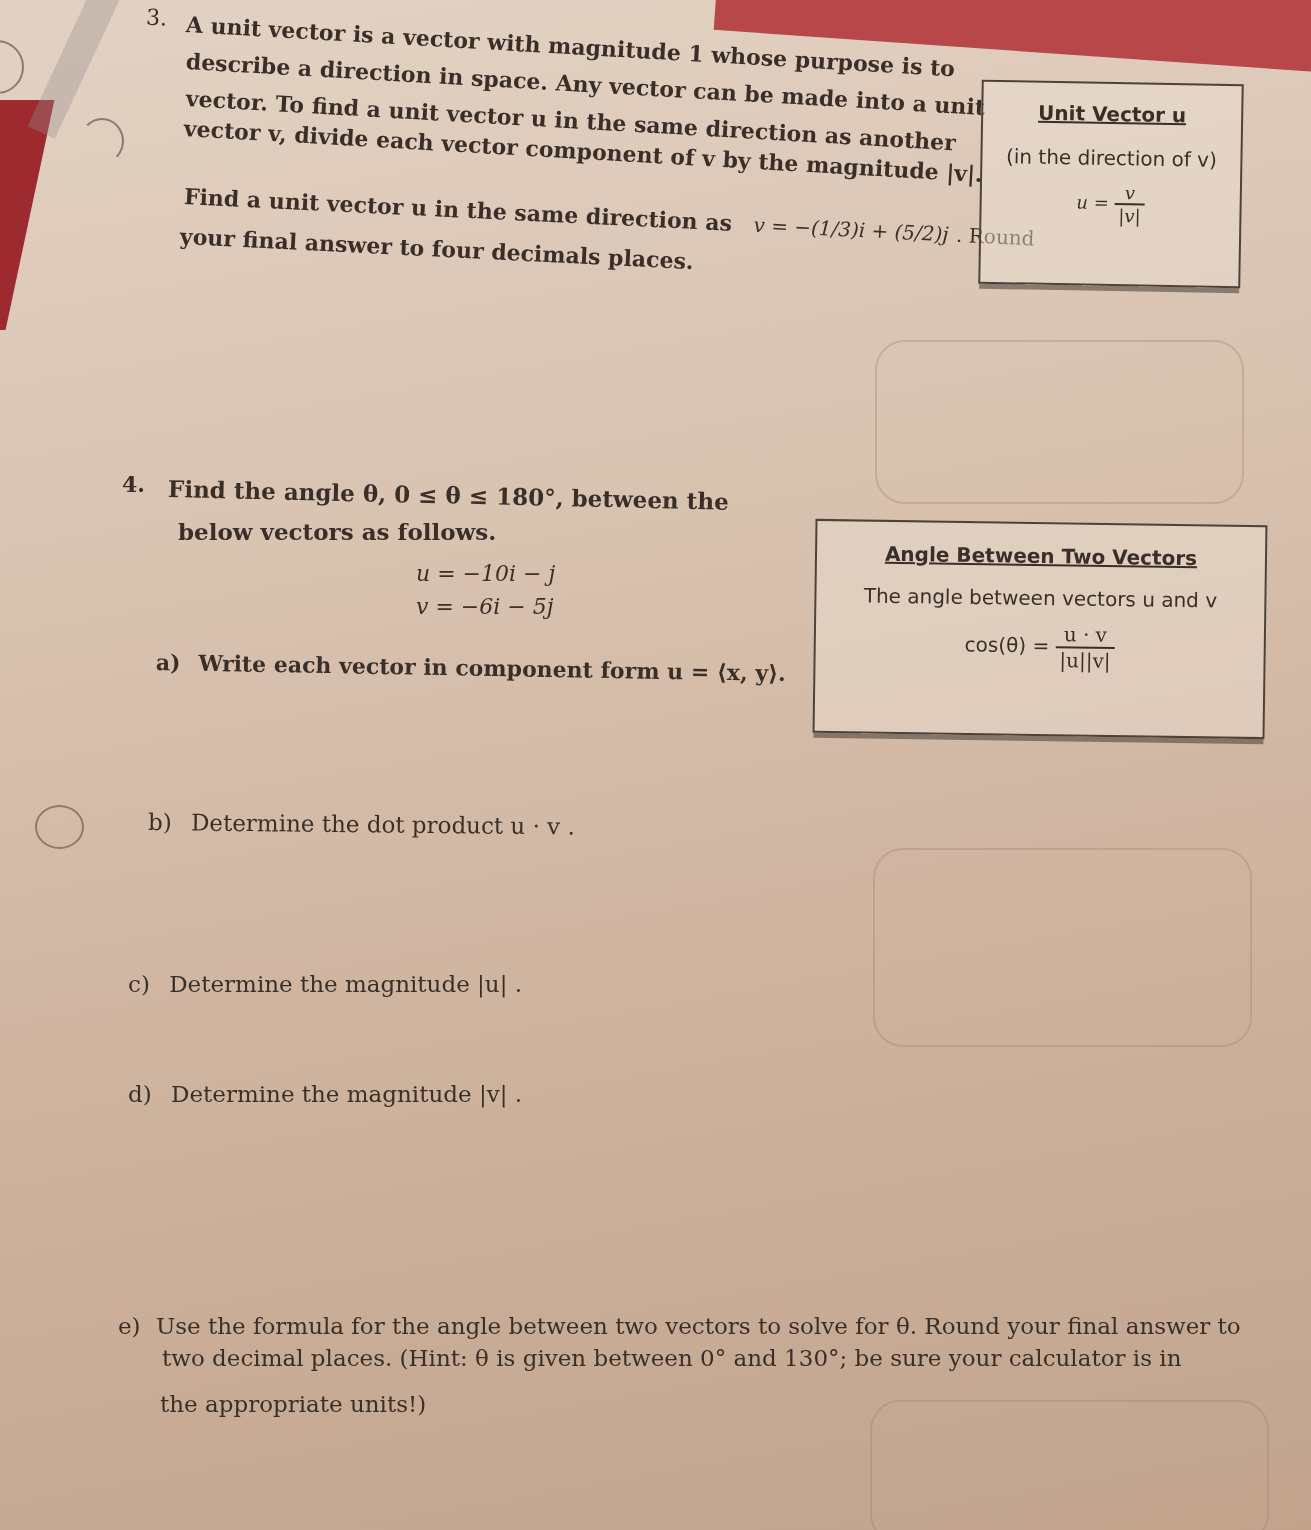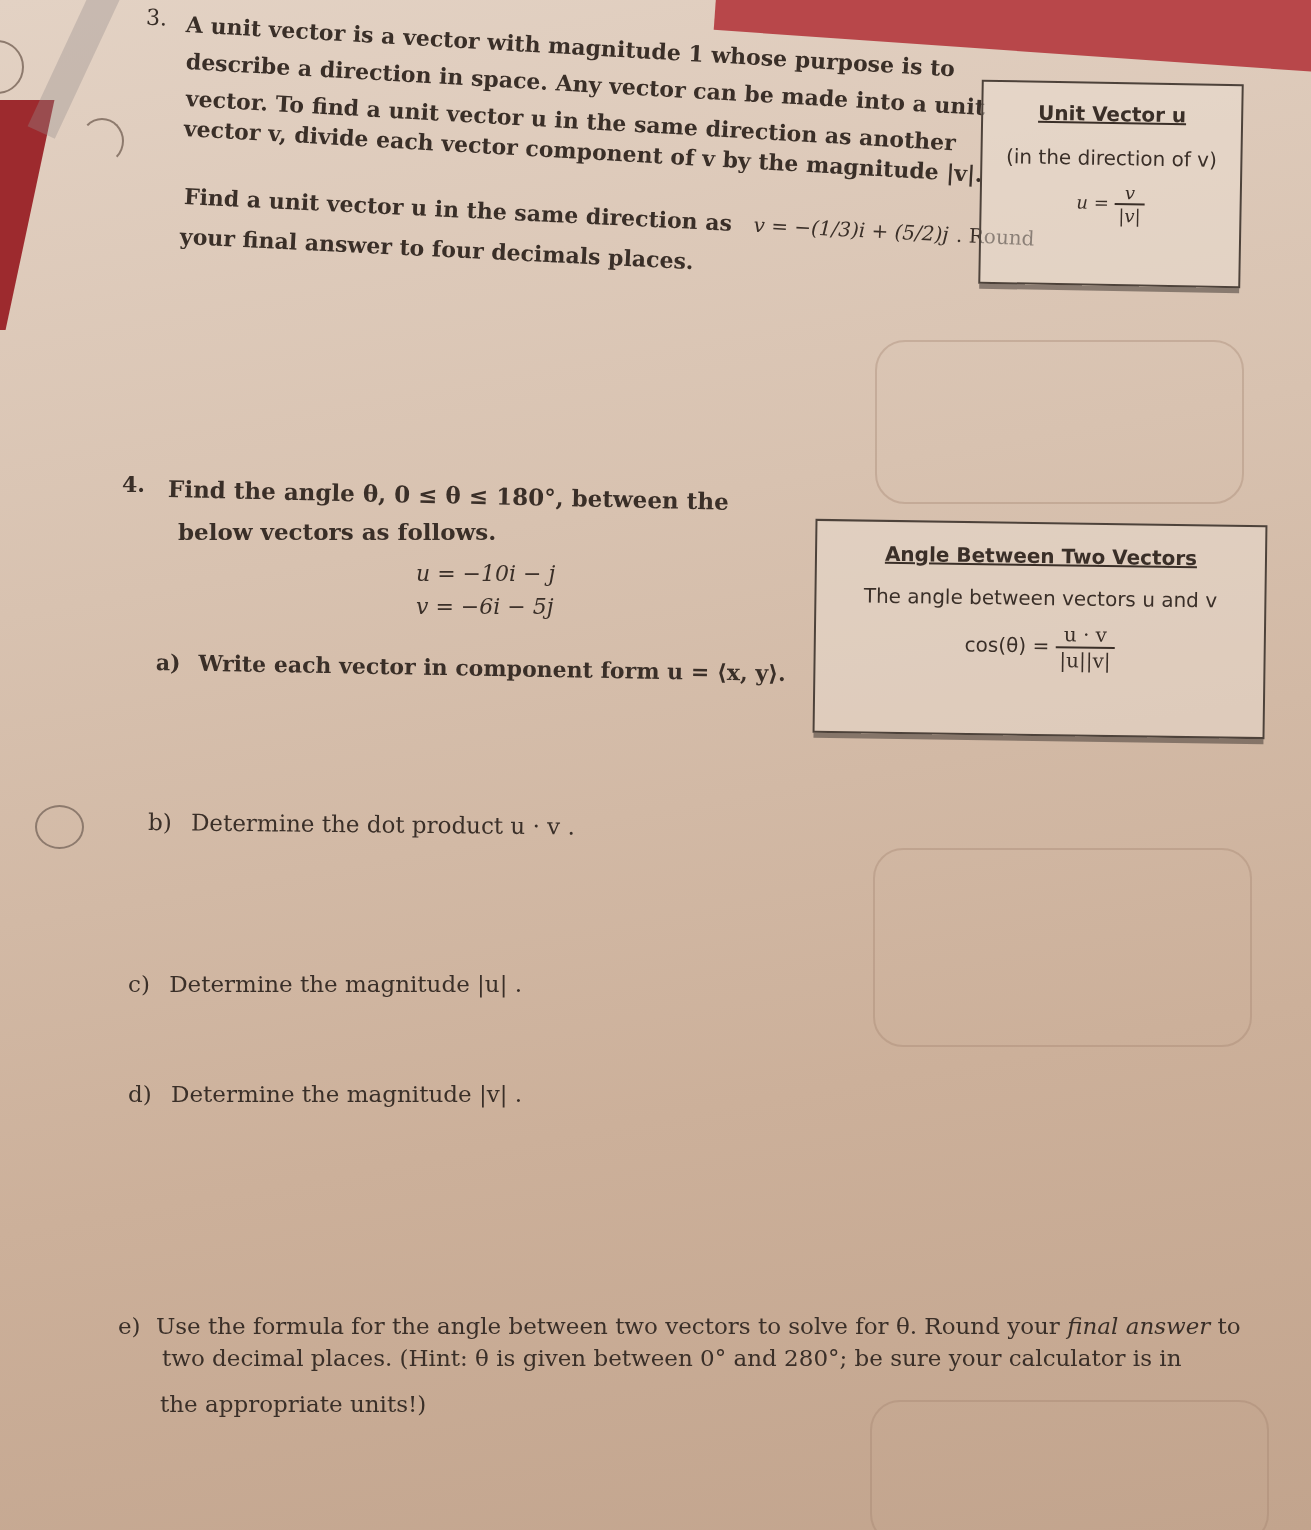--- a/index.html
+++ b/index.html
@@ -22,21 +22,21 @@
     background:#9d2a2e; transform:skewX(-12deg);
   }
   .shadow-strip {
     position:absolute; left:60px; top:-20px; width:30px; height:160px;
     background:rgba(150,140,140,0.35); transform:rotate(25deg);
   }
   .hole { position:absolute; border:2px solid #8d7a6d; border-radius:50%; }
 
   .q { position:absolute; font-size:22px; line-height:28px; }
   .q b, .bold { font-weight:bold; }
-  .italic { font-style:italic; }
+  .italic { }
   .math { font-style:italic; font-family:"DejaVu Serif", serif;margin-left:18px; }
 
   .box {
     position:absolute; border:2px solid #4d423a;
     box-shadow: 0 6px 0 -1px rgba(70,60,55,0.55);
     background:rgba(238,226,214,0.45);
     font-family:"DejaVu Sans", sans-serif; text-align:center;
   }
   .box .title { font-weight:bold; text-decoration:underline; font-size:20px; }
   .box .sub { font-size:20px; }
@@ -124,14 +124,14 @@
 
 <div class="q" style="left:128px;top:1080px;font-size:23px;">
   <span>d)</span>
   <span style="margin-left:12px;">Determine the magnitude  |v| .</span>
 </div>
 
 <div class="q" style="left:118px;top:1304px;font-size:23px;line-height:44px;">
   <span>e)</span>
   <span style="margin-left:8px;"><span>Use the formula for the angle between two vectors to solve for  θ. Round your </span><span class="italic">final answer</span><span> to</span></span>
 </div>
-<div class="q" style="left:162px;top:1344px;font-size:23px;">two decimal places. (Hint: θ is given between 0° and 280°; be sure your calculator is in</div>
+<div class="q" style="left:162px;top:1344px;font-size:23px;">two decimal places. (Hint: θ is given between 0° and 130°; be sure your calculator is in</div>
 <div class="q" style="left:160px;top:1390px;font-size:23px;">the appropriate units!)</div>
 
 </body></html>

